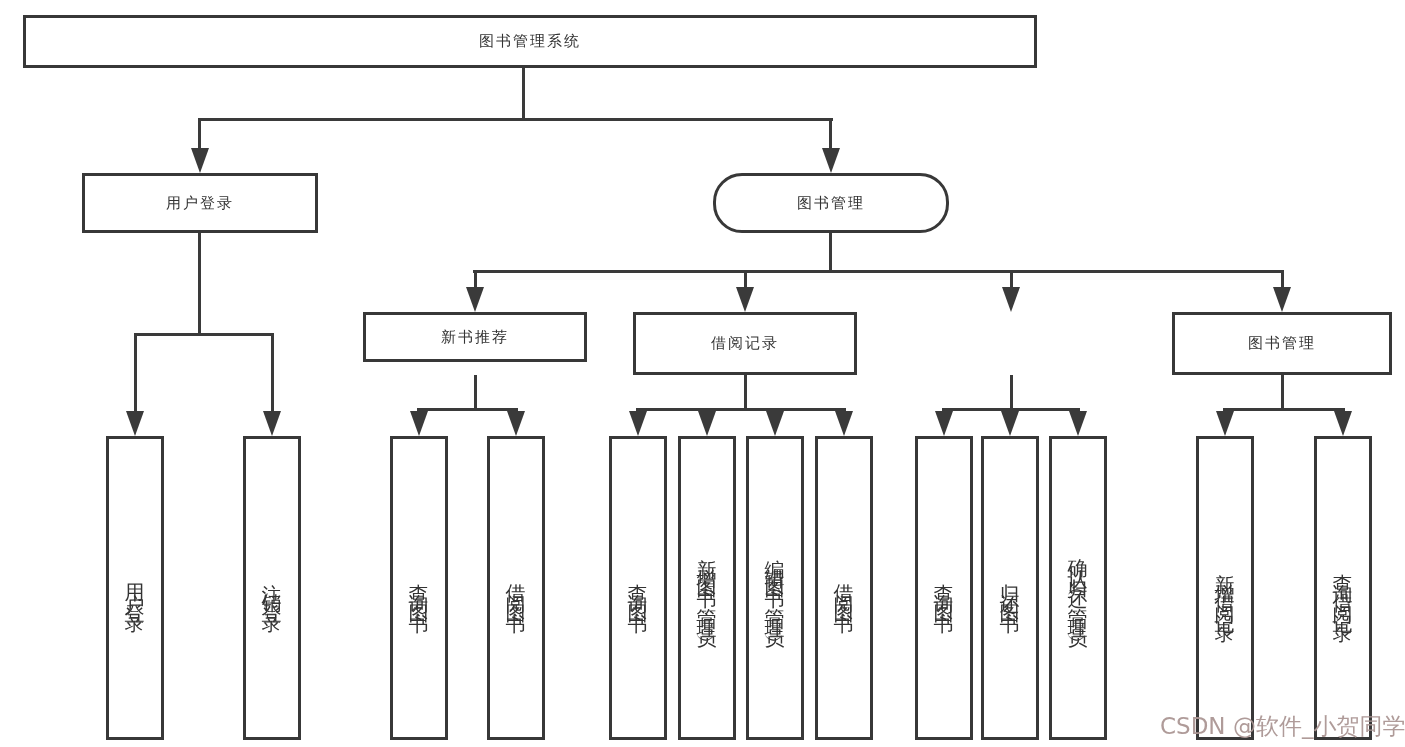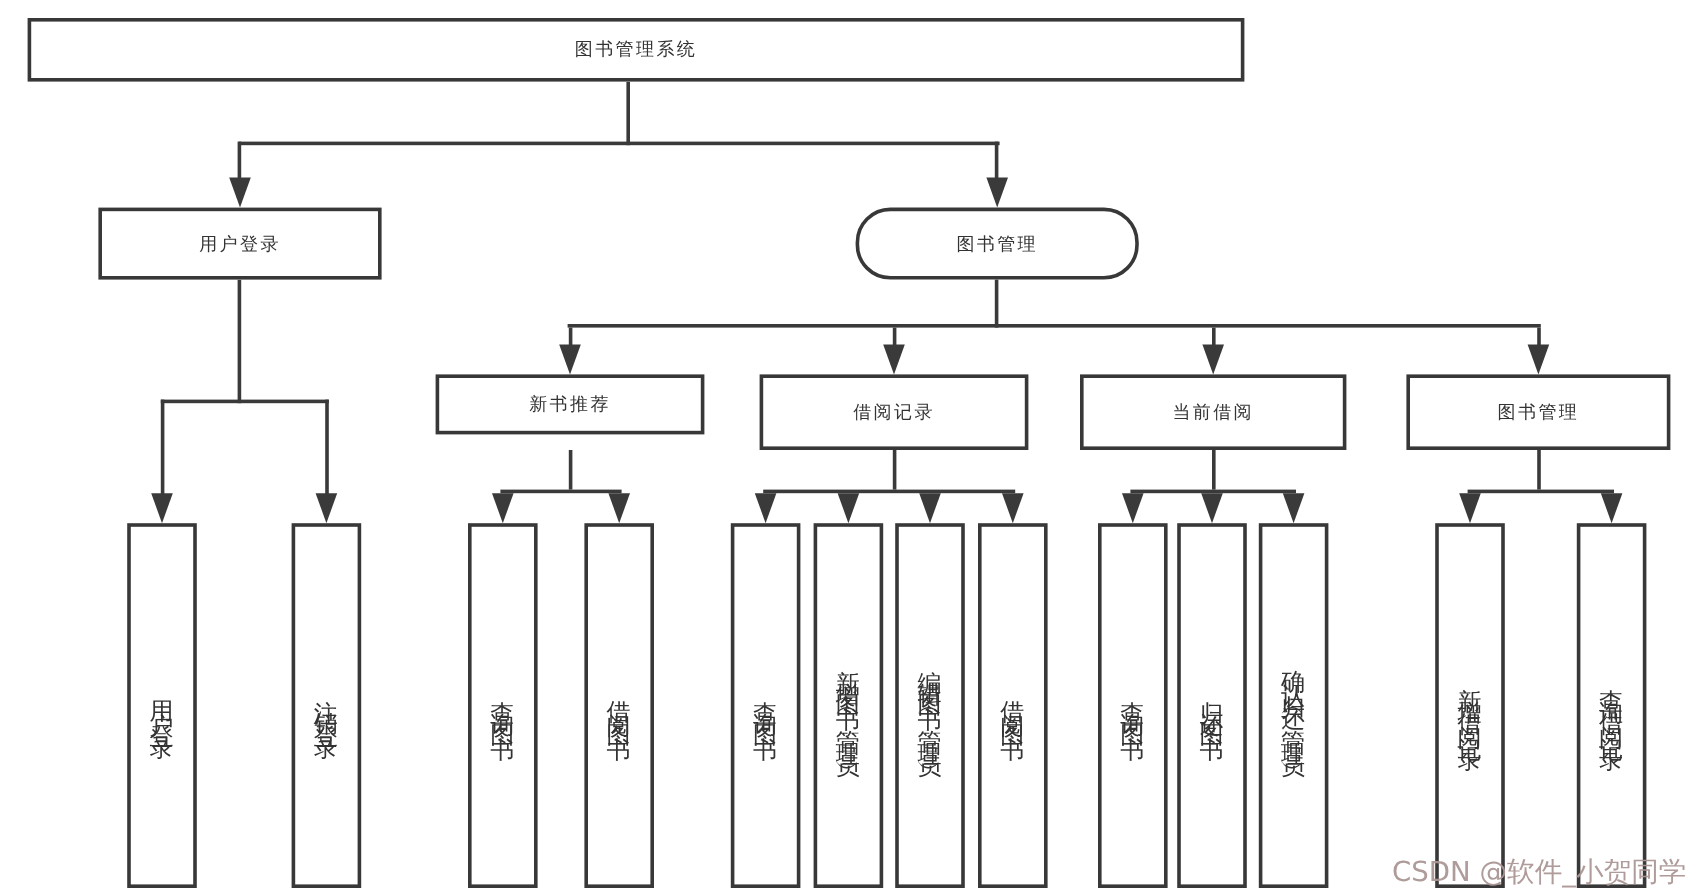--- a/index.html
+++ b/index.html
@@ -87,23 +87,20 @@
   <div class="box" style="left:713px;top:173px;width:236px;height:60px;border-radius:29px;">
     <span class="lbl">图书管理</span>
   </div>
 
   <div class="box" style="left:363px;top:312px;width:224px;height:50px;">
     <span class="lbl">新书推荐</span>
   </div>
   <div class="box" style="left:633px;top:312px;width:224px;height:63px;">
     <span class="lbl">借阅记录</span>
   </div>
-  <div class="box" style="left:900px;top:312px;width:222px;height:63px;">
-    <span class="lbl">当前借阅</span>
-  </div>
   <div class="box" style="left:1172px;top:312px;width:220px;height:63px;">
     <span class="lbl">图书管理</span>
   </div>
 
   <div class="vbox" style="left:106px;">
     <span class="lbl">用户登录</span>
   </div>
   <div class="vbox" style="left:243px;">
     <span class="lbl">注销登录</span>
   </div>

